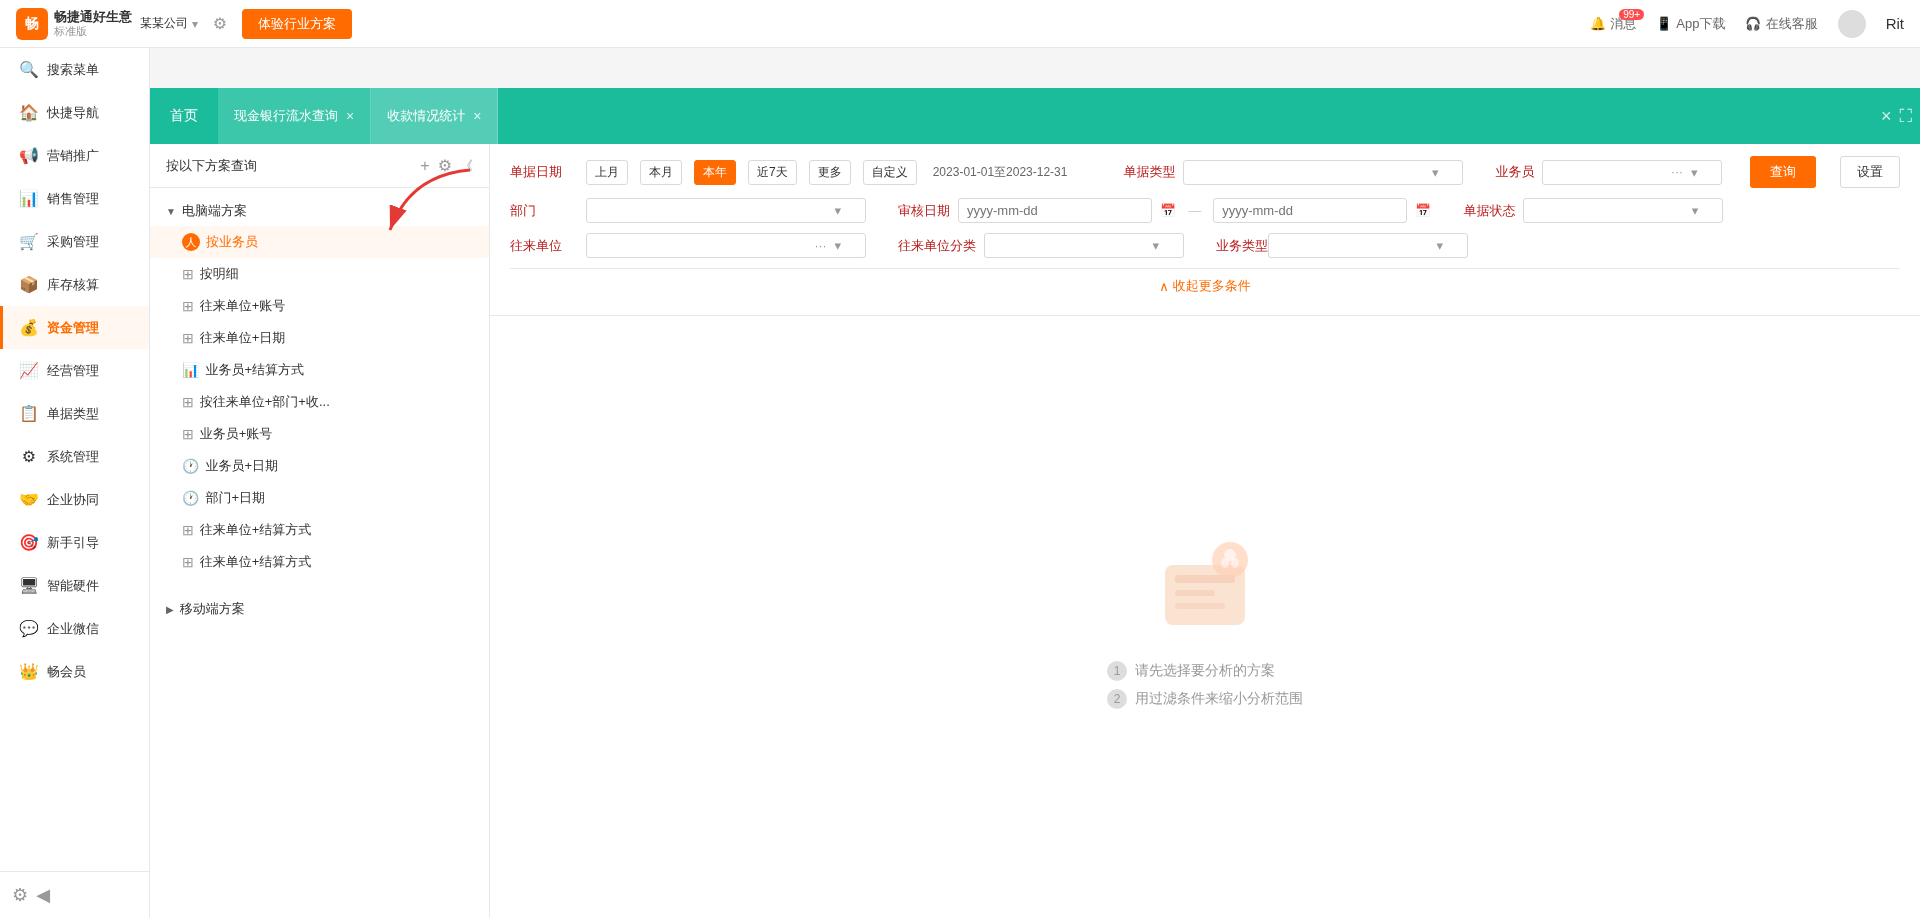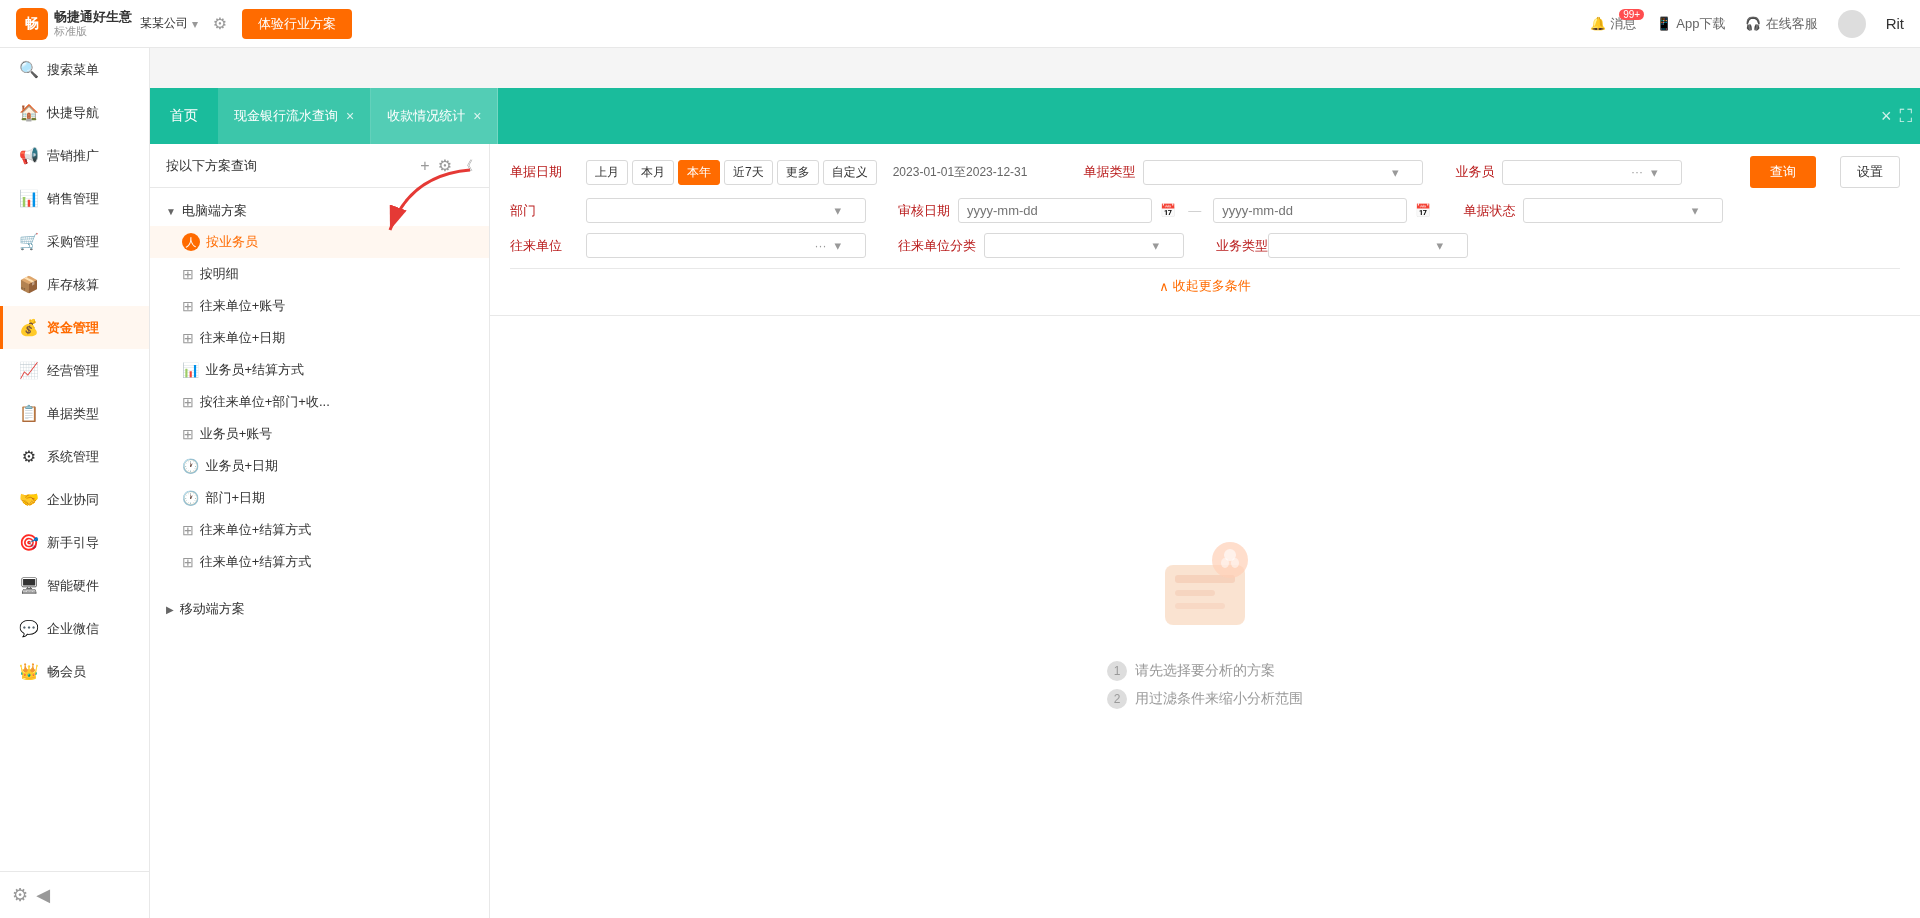--- a/index.html
+++ b/index.html
@@ -168,21 +168,21 @@
     
     .filter-area {
       background: white;
       padding: 12px 20px;
       border-bottom: 1px solid #e8e8e8;
       flex-shrink: 0;
     }
     .filter-row { display: flex; align-items: center; gap: 16px; margin-bottom: 10px; }
     .filter-row:last-child { margin-bottom: 0; }
     .filter-label { color: #b91c1c; font-size: 13px; width: 60px; flex-shrink: 0; text-align: left; }
-    .filter-date-btns { display: flex; gap: 4px; align-items: flex-end; }
+    .filter-date-btns { display: flex; gap: 12px; align-items: flex-end; }
     .date-btn { padding: 3px 8px; font-size: 12px; cursor: pointer; border: 1px solid #d9d9d9; background: white; border-radius: 3px; color: #333; }
     .date-btn.active { background: #ff6b00; color: white; border-color: #ff6b00; }
     .date-range { display: flex; align-items: center; gap: 0; font-size: 12px; color: #666; }
     .filter-select {
       border: 1px solid #d9d9d9;
       border-radius: 3px;
       padding: 4px 24px 4px 8px;
       font-size: 13px;
       color: #333;
       background: white;

